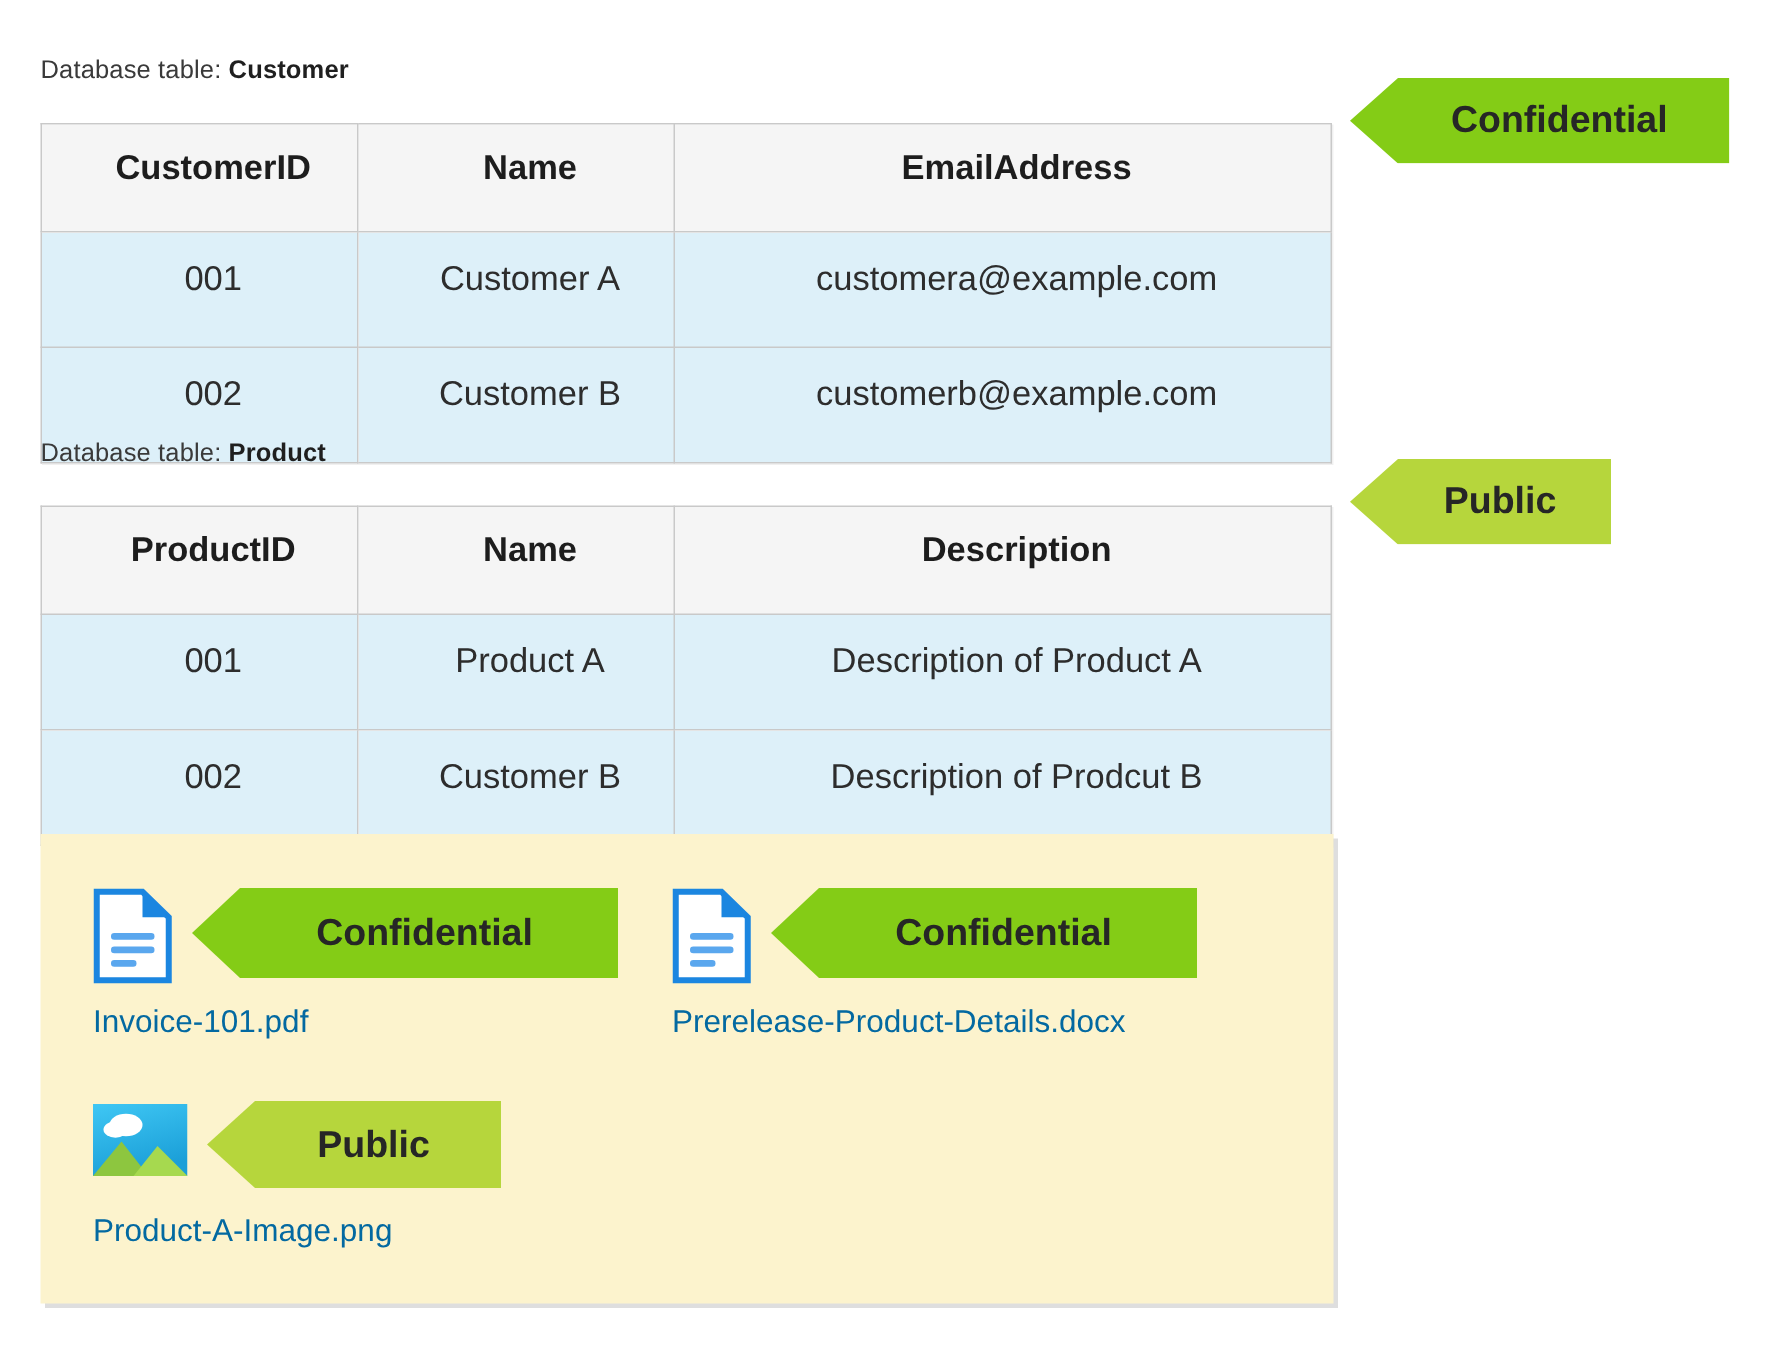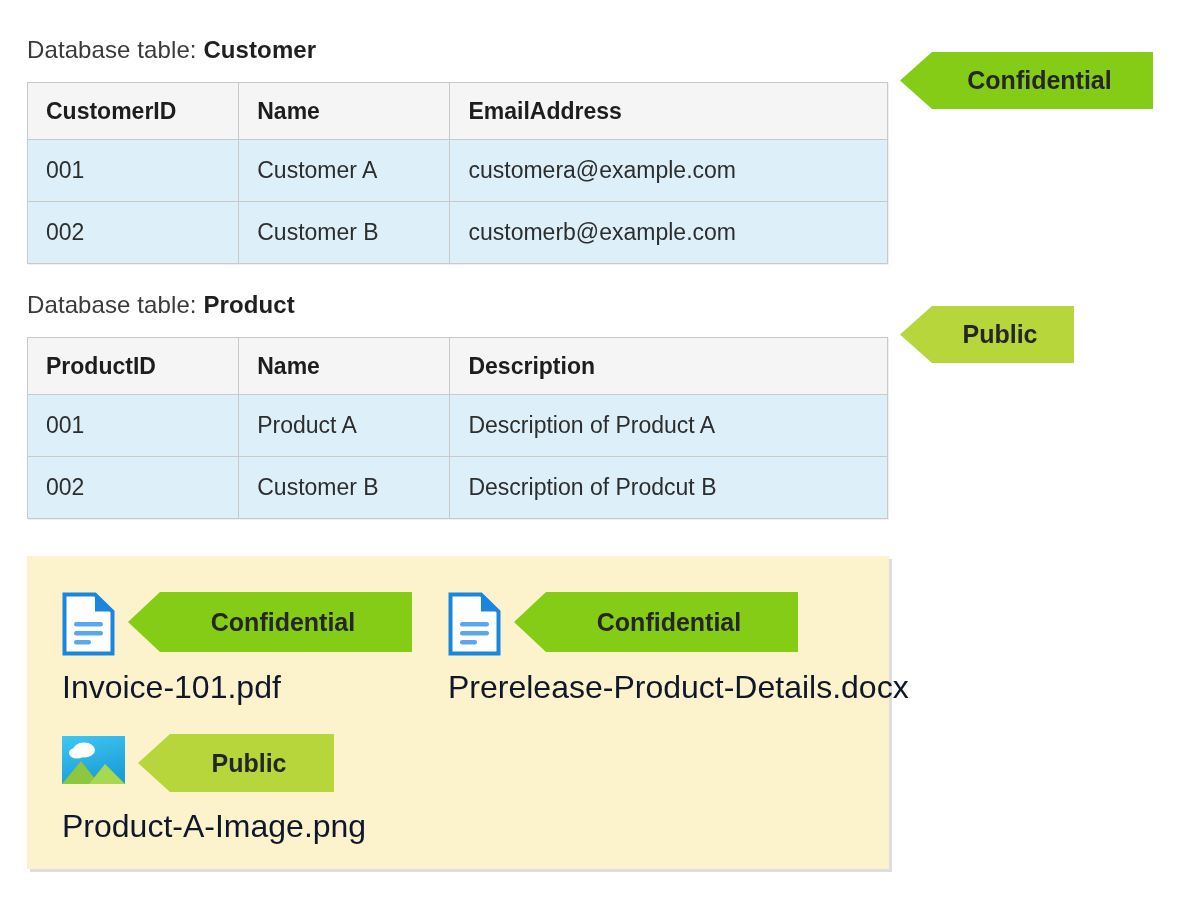--- a/index.html
+++ b/index.html
@@ -13,21 +13,21 @@
     font-family: "Liberation Sans", sans-serif;
     color: #2b2b2b;
     position: relative;
     overflow: hidden;
     -webkit-font-smoothing: antialiased;
   }
 
   
   .caption {
     position: absolute;
-    font-size: 24px;
+    font-size: 17px;
     line-height: 1;
     color: #3a3a3a;
     white-space: nowrap;
     letter-spacing: 0.1px;
   }
   .caption .strong { font-weight: bold; color: #1f1f1f; }
 
   
   .db-table {
     position: absolute;
@@ -38,22 +38,22 @@
     border: 1px solid #c2c2c2;
     background: #ffffff;
     box-shadow: 1px 1px 0 rgba(0,0,0,0.06);
   }
   .db-table col.c1 { width: 211px; }
   .db-table col.c2 { width: 211px; }
   .db-table col.c3 { width: 437px; }
 
   .db-table th, .db-table td {
     border: 1px solid #c9c9c9;
-    text-align: left;
-    padding: 0 0 0 18px;
+    text-align: center;
+    padding: 0 0 15px 18px;
     font-size: 23px;
     color: #2d2d2d;
     font-weight: normal;
     vertical-align: middle;
     white-space: nowrap;
     overflow: hidden;
   }
   .db-table thead th {
     background: #f5f5f5;
     font-weight: bold;
@@ -92,22 +92,22 @@
     width: 862px;
     height: 313px;
     background: #fcf3cd;
     box-shadow: 3px 3px 0 rgba(0,0,0,0.13);
   }
 
   .file-item { position: absolute; }
 
   .file-name {
     position: absolute;
-    font-size: 32px;
-    color: #0f172a;
+    font-size: 21px;
+    color: #0369a1;
     white-space: nowrap;
     line-height: 1;
   }
 
   
   .doc-icon { position: absolute; width: 53px; height: 64px; }
   .img-icon { position: absolute; width: 63px; height: 48px; }
 </style>
 </head>
 <body>

